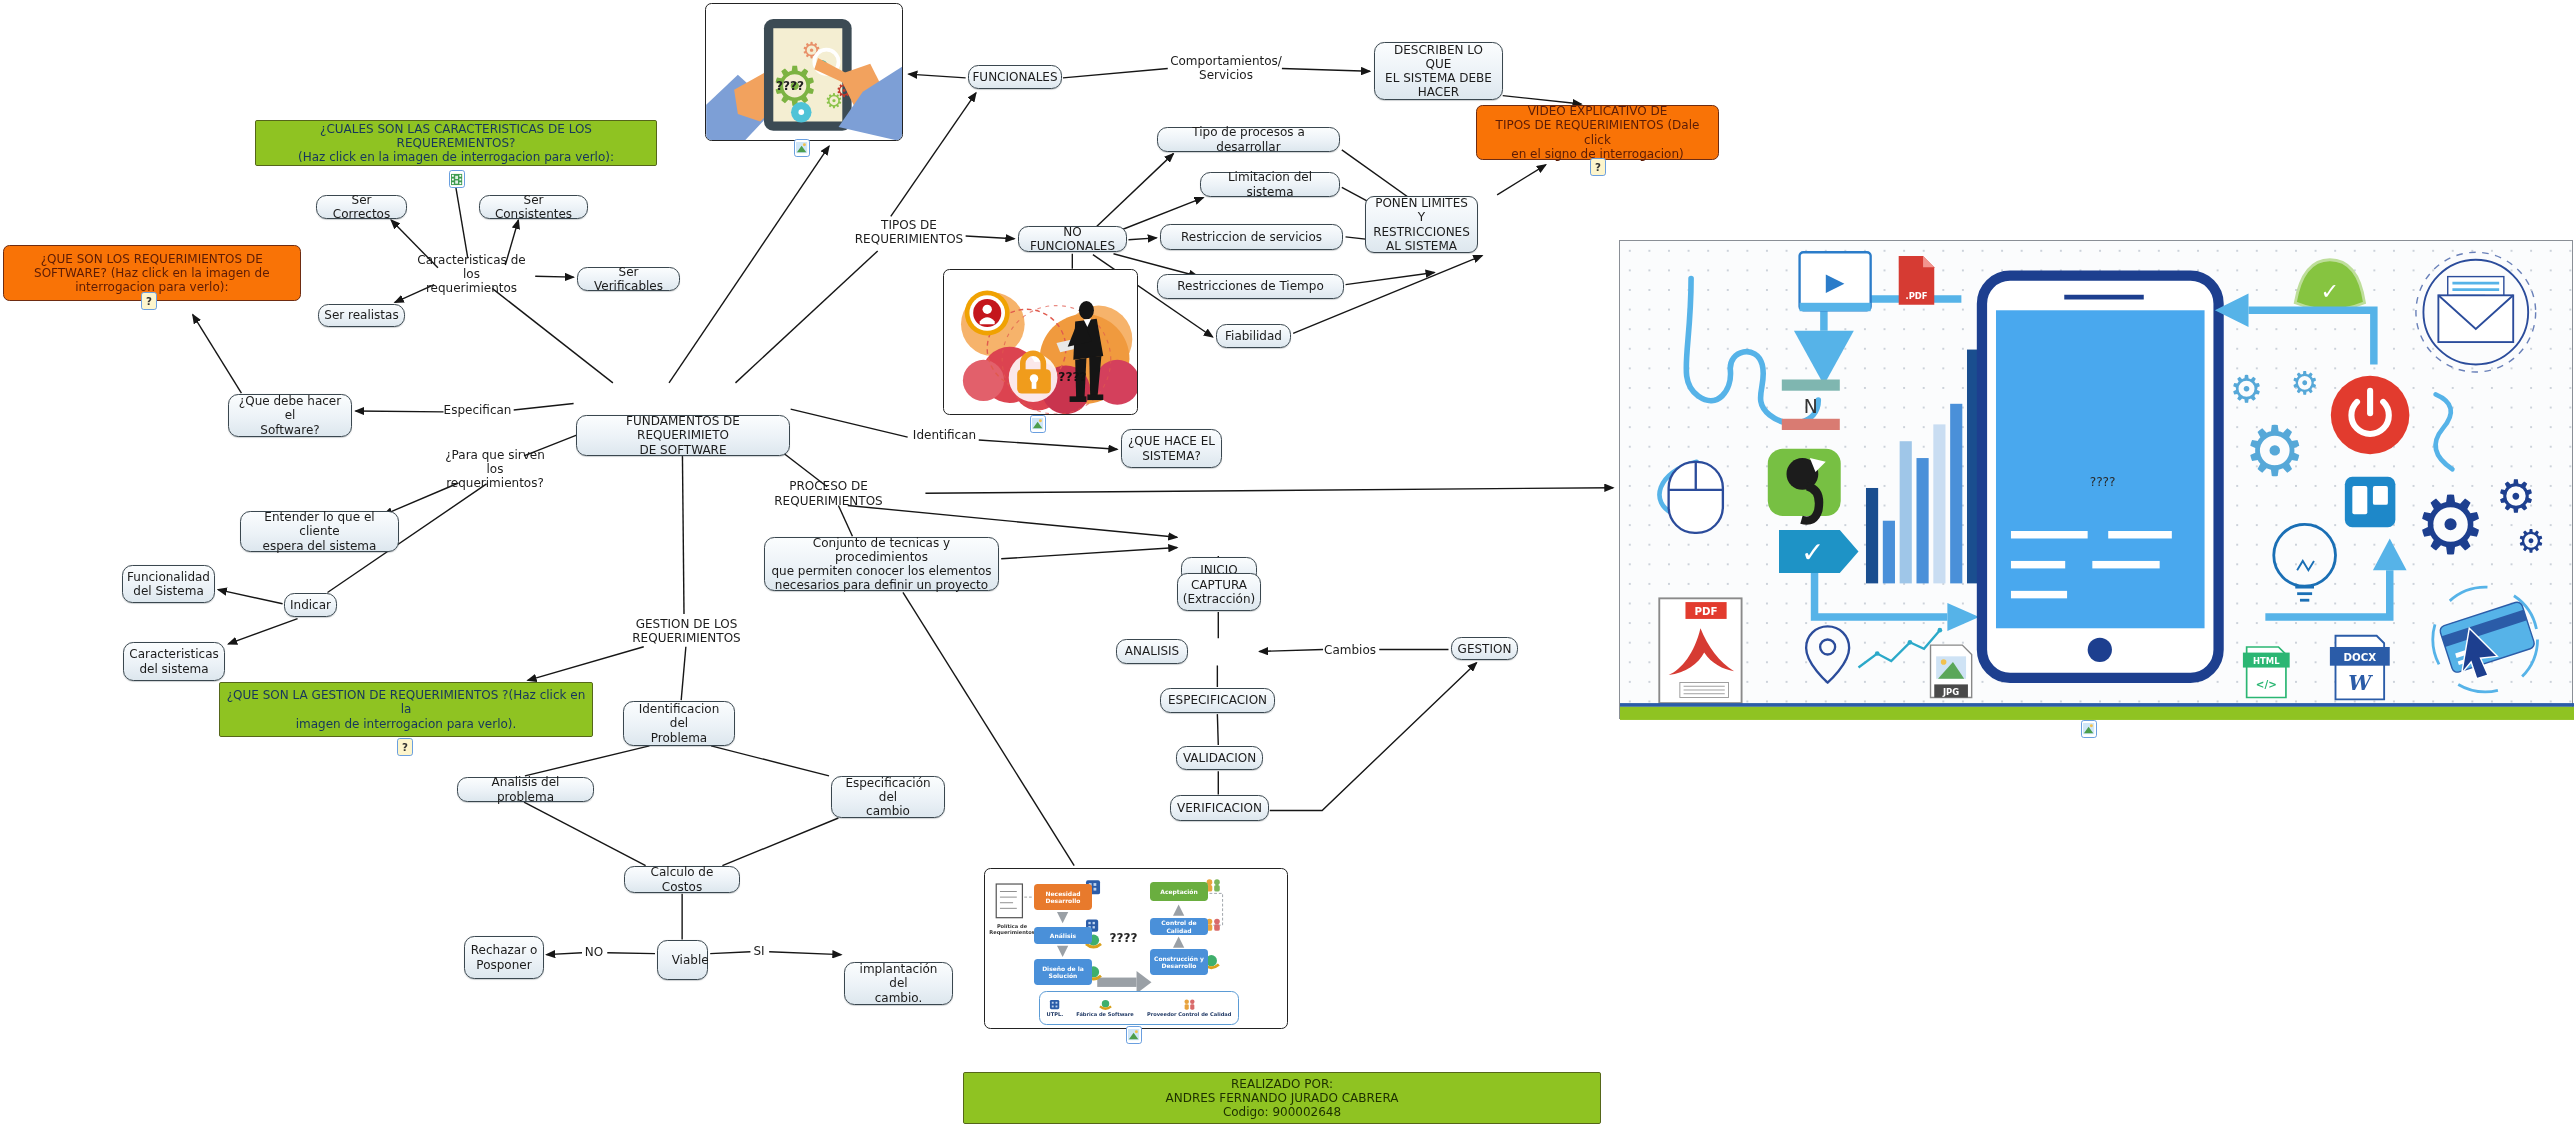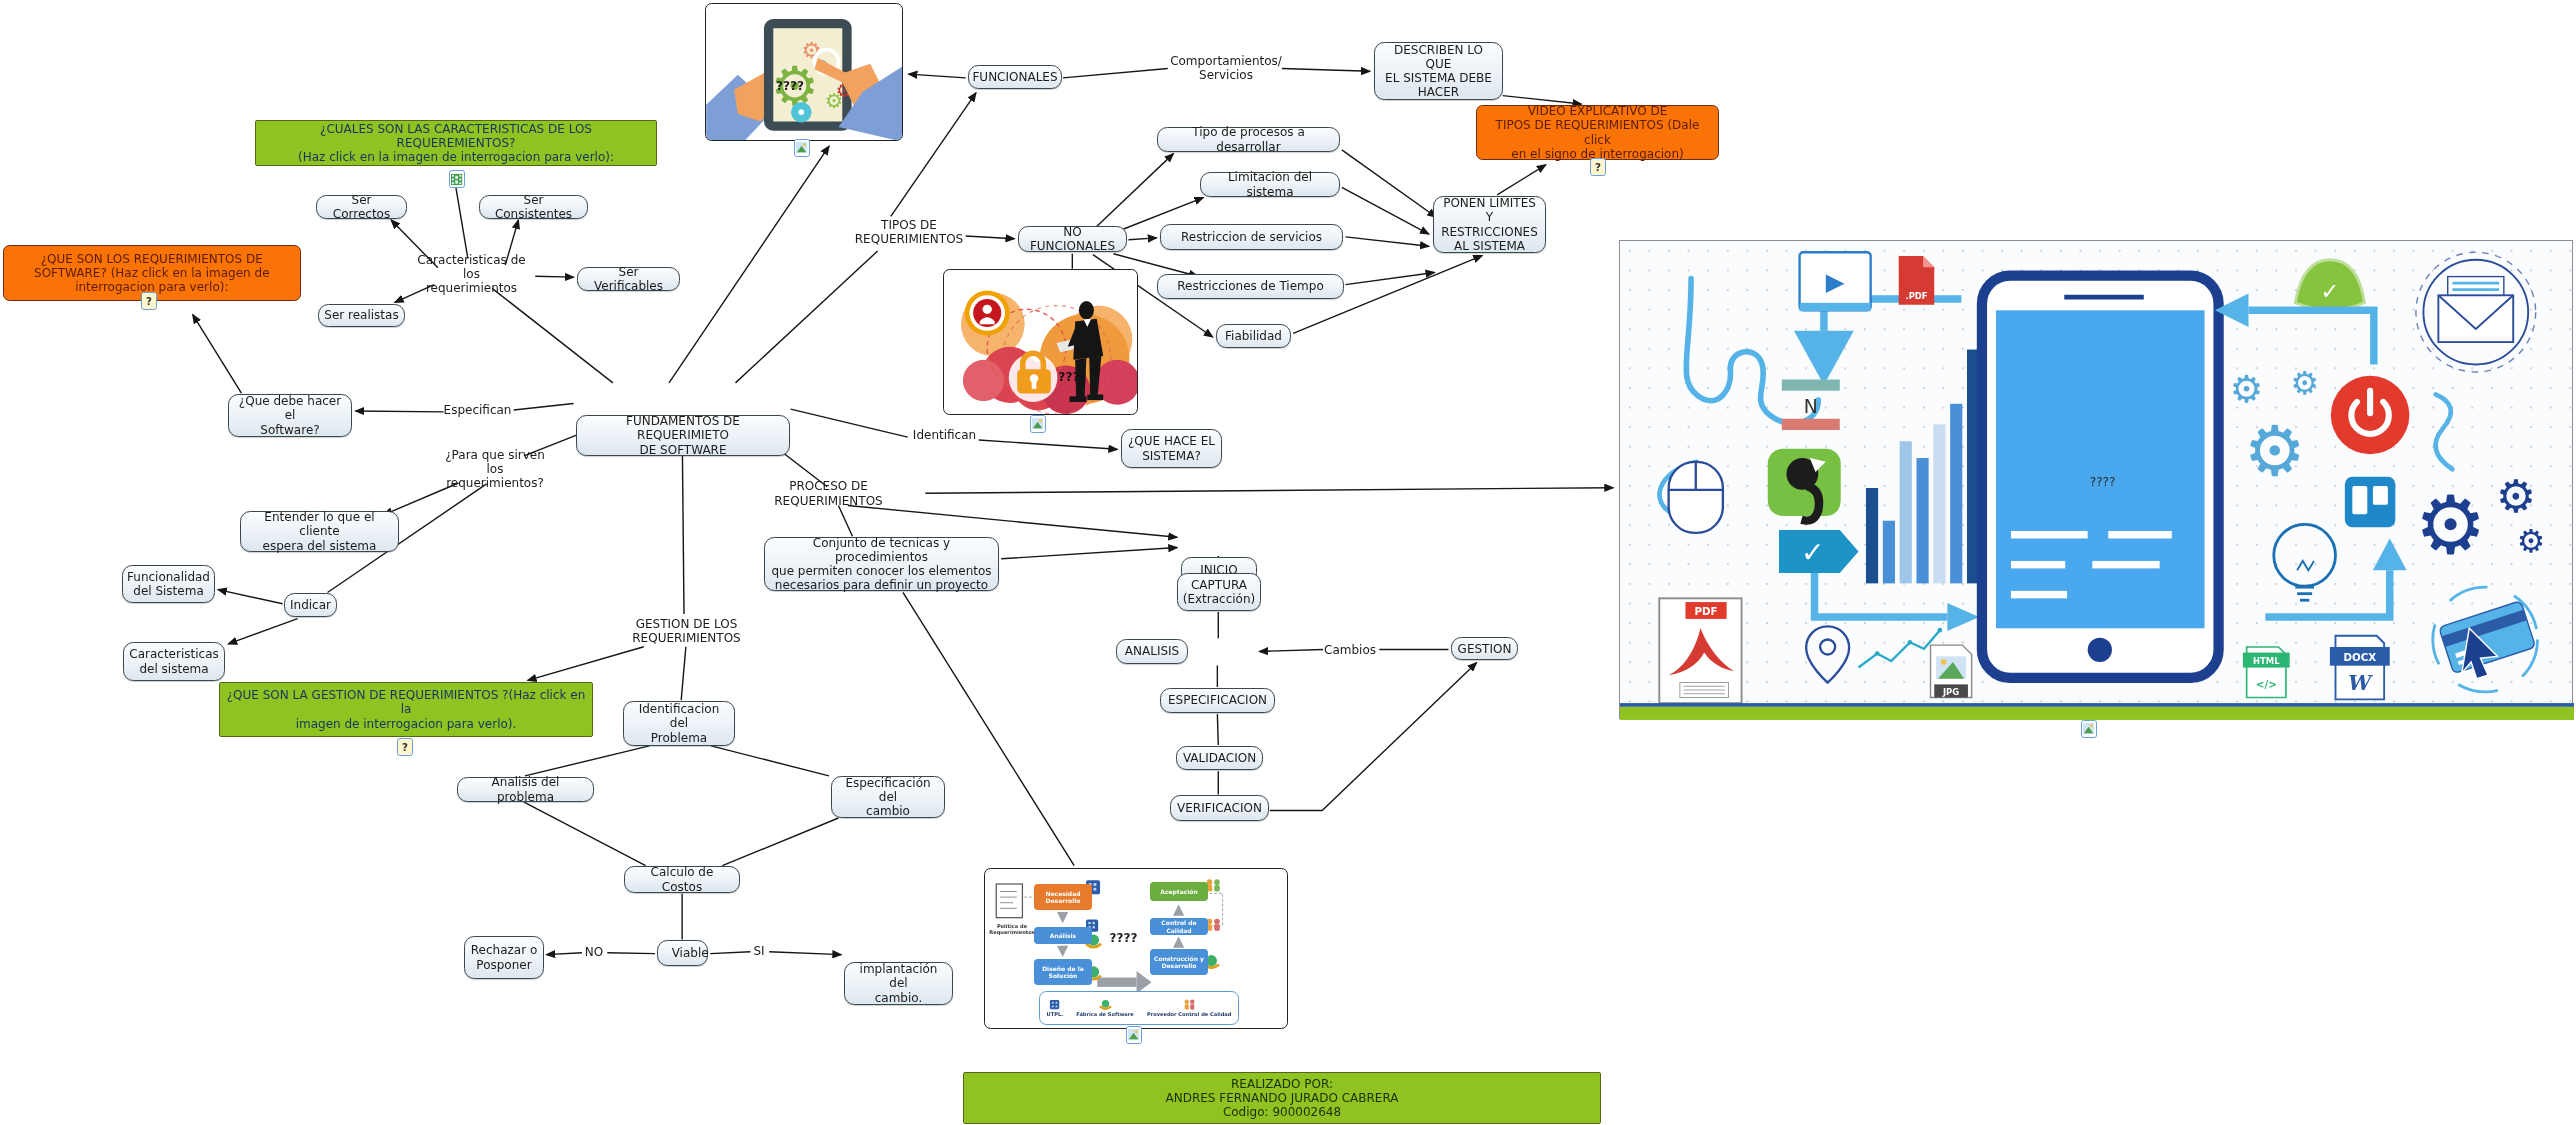--- a/index.html
+++ b/index.html
@@ -154,21 +154,21 @@
 EL SISTEMA DEBE
 HACER</div>
       <div class="node label" style="left: 853px; top: 216px; width: 112px; height: 32px;">TIPOS DE
 REQUERIMIENTOS</div>
       <div class="node box" style="left: 1018px; top: 226px; width: 109px; height: 26px;">NO FUNCIONALES</div>
       <div class="node box" style="left: 1157px; top: 127px; width: 183px; height: 25px;">Tipo de procesos a desarrollar</div>
       <div class="node box" style="left: 1200px; top: 172px; width: 140px; height: 25px;">Limitacion del sistema</div>
       <div class="node box" style="left: 1160px; top: 224px; width: 183px; height: 26px;">Restriccion de servicios</div>
       <div class="node box" style="left: 1157px; top: 274px; width: 187px; height: 25px;">Restricciones de Tiempo</div>
       <div class="node box" style="left: 1216px; top: 324px; width: 75px; height: 24px;">Fiabilidad</div>
-      <div class="node box" style="left: 1433px; top: 196px; width: 113px; height: 57px;">PONEN LIMITES
+      <div class="node box" style="left: 1365px; top: 196px; width: 113px; height: 57px; border-radius: 9px;">PONEN LIMITES
 Y RESTRICCIONES
 AL SISTEMA</div>
       <div class="node label" style="left: 910px; top: 427px; width: 69px; height: 17px;">Identifican</div>
       <div class="node box" style="left: 1121px; top: 429px; width: 101px; height: 39px;">¿QUE HACE EL
 SISTEMA?</div>
       <div class="node label" style="left: 733px; top: 485px; width: 191px; height: 17px;">PROCESO DE REQUERIMIENTOS</div>
       <div class="node box" style="left: 764px; top: 537px; width: 235px; height: 54px;">Conjunto de tecnicas y procedimientos
 que permiten conocer los elementos
 necesarios para definir un proyecto</div>
       <div class="node box" style="left: 1181px; top: 529px; width: 76px; height: 26px; margin-top: 28px;">INICIO</div>
@@ -184,21 +184,21 @@
 REQUERIMIENTOS</div>
       <div class="node box" style="left: 623px; top: 701px; width: 112px; height: 45px;">Identificacion del
 Problema</div>
       <div class="node box" style="left: 457px; top: 777px; width: 137px; height: 25px;">Analisis del problema</div>
       <div class="node box" style="left: 784px; top: 776px; width: 114px; height: 42px; margin-left: 47px;">Especificación del
 cambio</div>
       <div class="node box" style="left: 624px; top: 866px; width: 116px; height: 27px;">Calculo de Costos</div>
       <div class="node box" style="left: 464px; top: 936px; width: 80px; height: 43px;">Rechazar o
 Posponer</div>
       <div class="node label" style="left: 578px; top: 944px; width: 32px; height: 17px;">NO</div>
-      <div class="node box" style="left: 657px; top: 940px; width: 51px; height: 26px; padding-left: 20px;">Viable</div>
+      <div class="node box" style="left: 657px; top: 940px; width: 51px; height: 40px; padding-left: 20px;">Viable</div>
       <div class="node label" style="left: 747px; top: 943px; width: 24px; height: 17px;">SI</div>
       <div class="node box" style="left: 844px; top: 936px; width: 109px; height: 43px; margin-top: 26px;">implantación del
 cambio.</div>
     </div>
   <div id="icons-layer">
       <div class="ricon film" style="left: 449px; top: 170px;">
         <svg width="11.2" height="13" viewBox="0 0 12 14">
           <rect x="0" y="1" width="12" height="12" fill="#3e9b4f"></rect>
           <g fill="#fff">
             <rect x="1" y="2" width="2" height="2"></rect>

